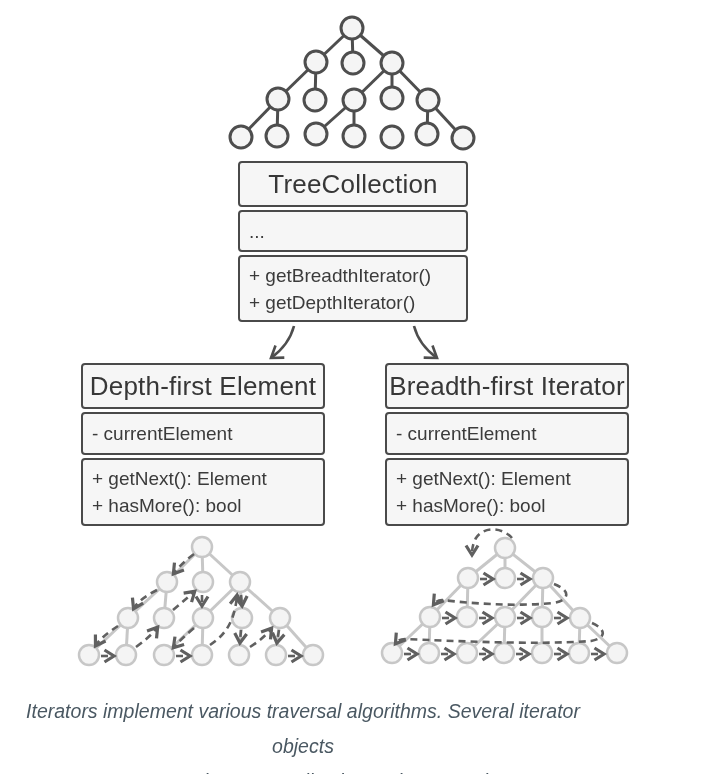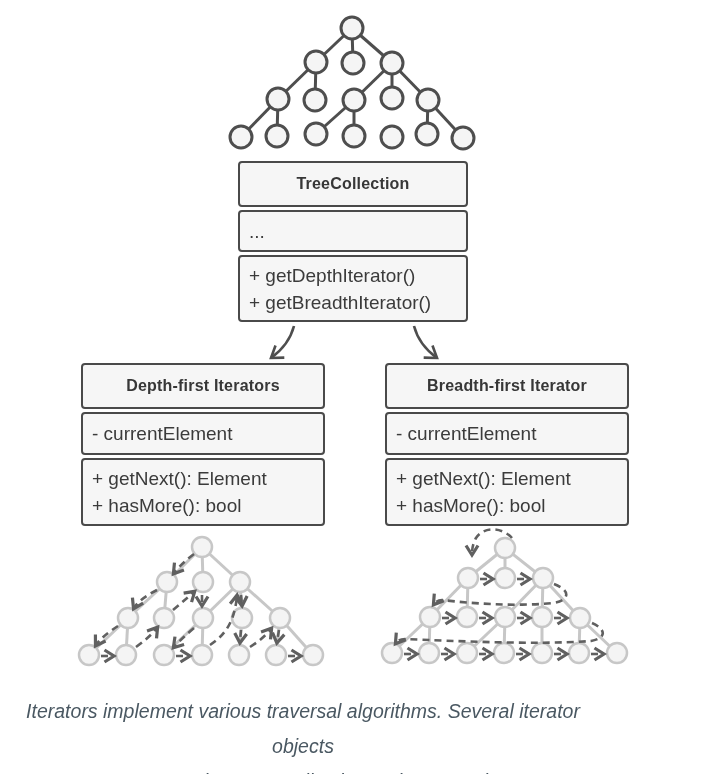--- a/index.html
+++ b/index.html
@@ -3,21 +3,21 @@
 <meta charset="utf-8">
 <style>
   html,body{margin:0;padding:0;background:#ffffff;}
   .canvas{position:relative;width:710px;height:774px;background:#ffffff;
           font-family:"Liberation Sans",sans-serif;overflow:hidden;}
   svg.gfx{position:absolute;left:0;top:0;display:block;}
   .uml-box{position:absolute;display:flex;flex-direction:column;gap:3px;}
   .comp{background:#f6f6f6;border:2px solid #4a4a4a;border-radius:4px;
         box-sizing:border-box;color:#3b3b3b;}
   .comp.title{display:flex;align-items:center;justify-content:center;
-        font-weight:bold;font-size:16px;color:#373737;letter-spacing:0.2px;}
+        font-weight:normal;font-size:26px;color:#373737;letter-spacing:0.2px;}
   .comp.body{display:flex;flex-direction:column;justify-content:center;
         padding-left:9px;font-size:19px;}
   .mline{line-height:27px;white-space:nowrap;}
   .caption{position:absolute;left:0;top:694px;width:606px;text-align:center;
         font-style:italic;font-size:19.5px;line-height:35px;color:#4a5862;
         white-space:pre-line;}
 </style>
 </head>
 <body>
 
@@ -167,27 +167,27 @@
       <path d="M 414,326 Q 419,345 437,358" fill="none" stroke="#4e4e4e" stroke-width="2.6" marker-end="url(#ah-dark)"></path>
     </g>
   </svg>
 
   <div class="uml-box" style="left:238px;top:161px;width:230px;">
     <div class="comp title" style="height:46px;">TreeCollection</div>
     <div class="comp body" style="height:42px;">
       <div class="mline">...</div>
     </div>
     <div class="comp body" style="height:67px;">
+      <div class="mline">+ getBreadthIterator()</div>
       <div class="mline">+ getDepthIterator()</div>
-      <div class="mline">+ getBreadthIterator()</div>
     </div>
   </div>
 
   <div class="uml-box" style="left:81px;top:363px;width:244px;">
-    <div class="comp title" style="height:46px;">Depth-first Iterators</div>
+    <div class="comp title" style="height:46px;">Depth-first Element</div>
     <div class="comp body" style="height:43px;">
       <div class="mline">- currentElement</div>
     </div>
     <div class="comp body" style="height:68px;">
       <div class="mline">+ getNext(): Element</div>
       <div class="mline">+ hasMore(): bool</div>
     </div>
   </div>
 
   <div class="uml-box" style="left:385px;top:363px;width:244px;justify-content:flex-end;">

